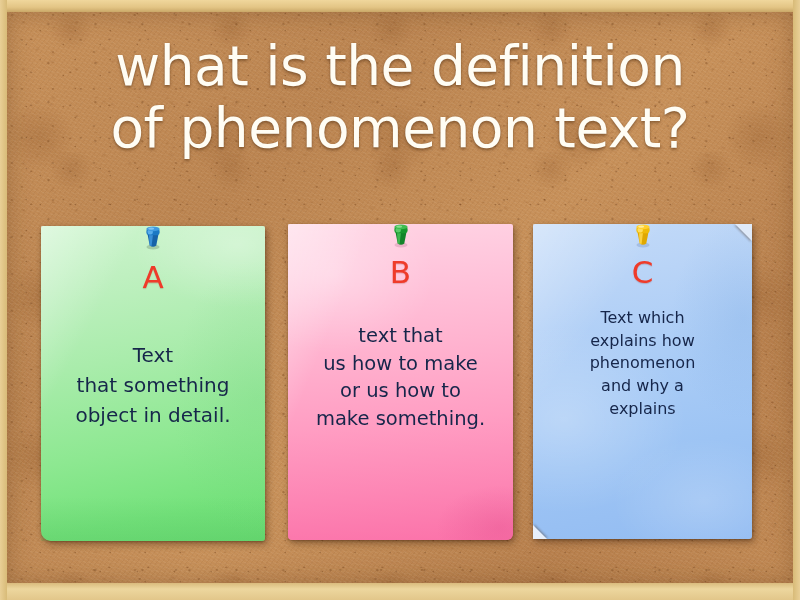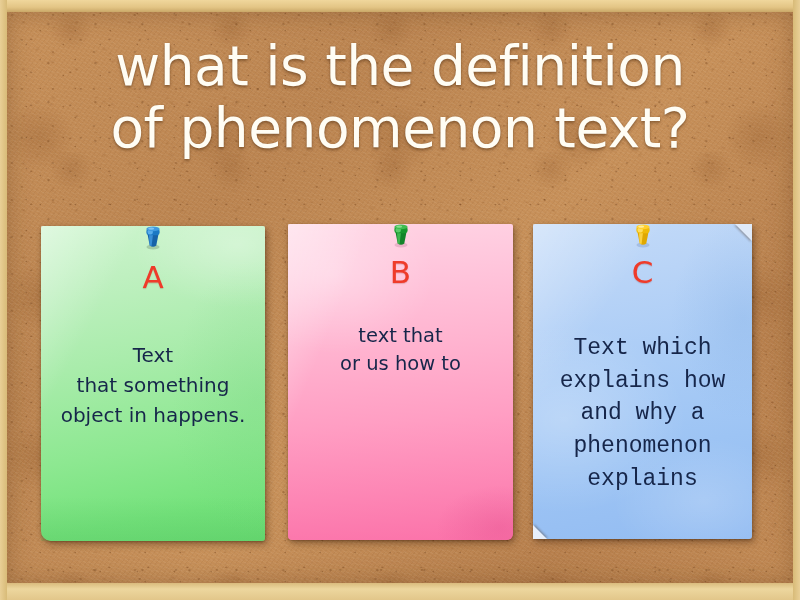--- a/index.html
+++ b/index.html
@@ -228,21 +228,21 @@
     text-align: center;
     color: #16264a;
     font-family: "DejaVu Sans", sans-serif;
     font-size: 19.5px;
     line-height: 1.42;
     z-index: 4;
     margin-top: 10px;
   }
   #card-a .answer { top: 104px; font-size: 20px; line-height: 1.5; }
   #card-b .answer { top: 88px;  font-size: 19.5px; line-height: 1.42; }
-  #card-c .answer { top: 98px;  font-size: 23px; line-height: 1.42; font-family: Liberation Mono, monospace; }
+  #card-c .answer { top: 73px;  font-size: 16px; line-height: 1.42; }
   .answer .line { display: block; white-space: nowrap; }
 </style>
 </head>
 <body>
 
 <div id="board">
 
   <div class="cork">
     <div class="cork-noise"></div>
   </div>
@@ -271,21 +271,21 @@
           <ellipse cx="15" cy="4.9" rx="6.6" ry="2.3" fill="#3f9ae0"></ellipse>
           <ellipse cx="13.2" cy="4.6" rx="3.0" ry="1.2" fill="#8ccbf5" opacity="0.85"></ellipse>
         </svg>
       </div>
 
       <div class="letter">A</div>
 
       <div class="answer">
         <span class="line">Text</span>
         <span class="line">that something</span>
-        <span class="line">object in happens.</span>
+        <span class="line">object in detail.</span>
       </div>
     </div>
   </div>
 
   <div class="card" id="card-b">
     <div class="inner">
       <div class="sheen"></div>
 
       <div class="pin">
         <svg width="30" height="30" viewBox="0 0 30 30">
@@ -296,21 +296,23 @@
           <rect x="9.6" y="5.3" width="5.2" height="5.2" rx="2.0" fill="#62d271" opacity="0.9"></rect>
           <ellipse cx="15" cy="4.9" rx="6.6" ry="2.3" fill="#3fbd52"></ellipse>
           <ellipse cx="13.2" cy="4.6" rx="3.0" ry="1.2" fill="#95e69f" opacity="0.85"></ellipse>
         </svg>
       </div>
 
       <div class="letter">B</div>
 
       <div class="answer">
         <span class="line">text that</span>
+        <span class="line">us how to make</span>
         <span class="line">or us how to</span>
+        <span class="line">make something.</span>
       </div>
     </div>
   </div>
 
   <div class="card" id="card-c">
     <div class="inner">
       <div class="sheen"></div>
       <div class="fold-tr"></div>
       <div class="fold-bl"></div>
 
@@ -324,20 +326,20 @@
           <ellipse cx="15" cy="4.9" rx="6.6" ry="2.3" fill="#ffd130"></ellipse>
           <ellipse cx="13.2" cy="4.6" rx="3.0" ry="1.2" fill="#fff0a8" opacity="0.9"></ellipse>
         </svg>
       </div>
 
       <div class="letter">C</div>
 
       <div class="answer">
         <span class="line">Text which</span>
         <span class="line">explains how</span>
+        <span class="line">phenomenon</span>
         <span class="line">and why a</span>
-        <span class="line">phenomenon</span>
         <span class="line">explains</span>
       </div>
     </div>
   </div>
 
 </div>
 
 </body></html>

